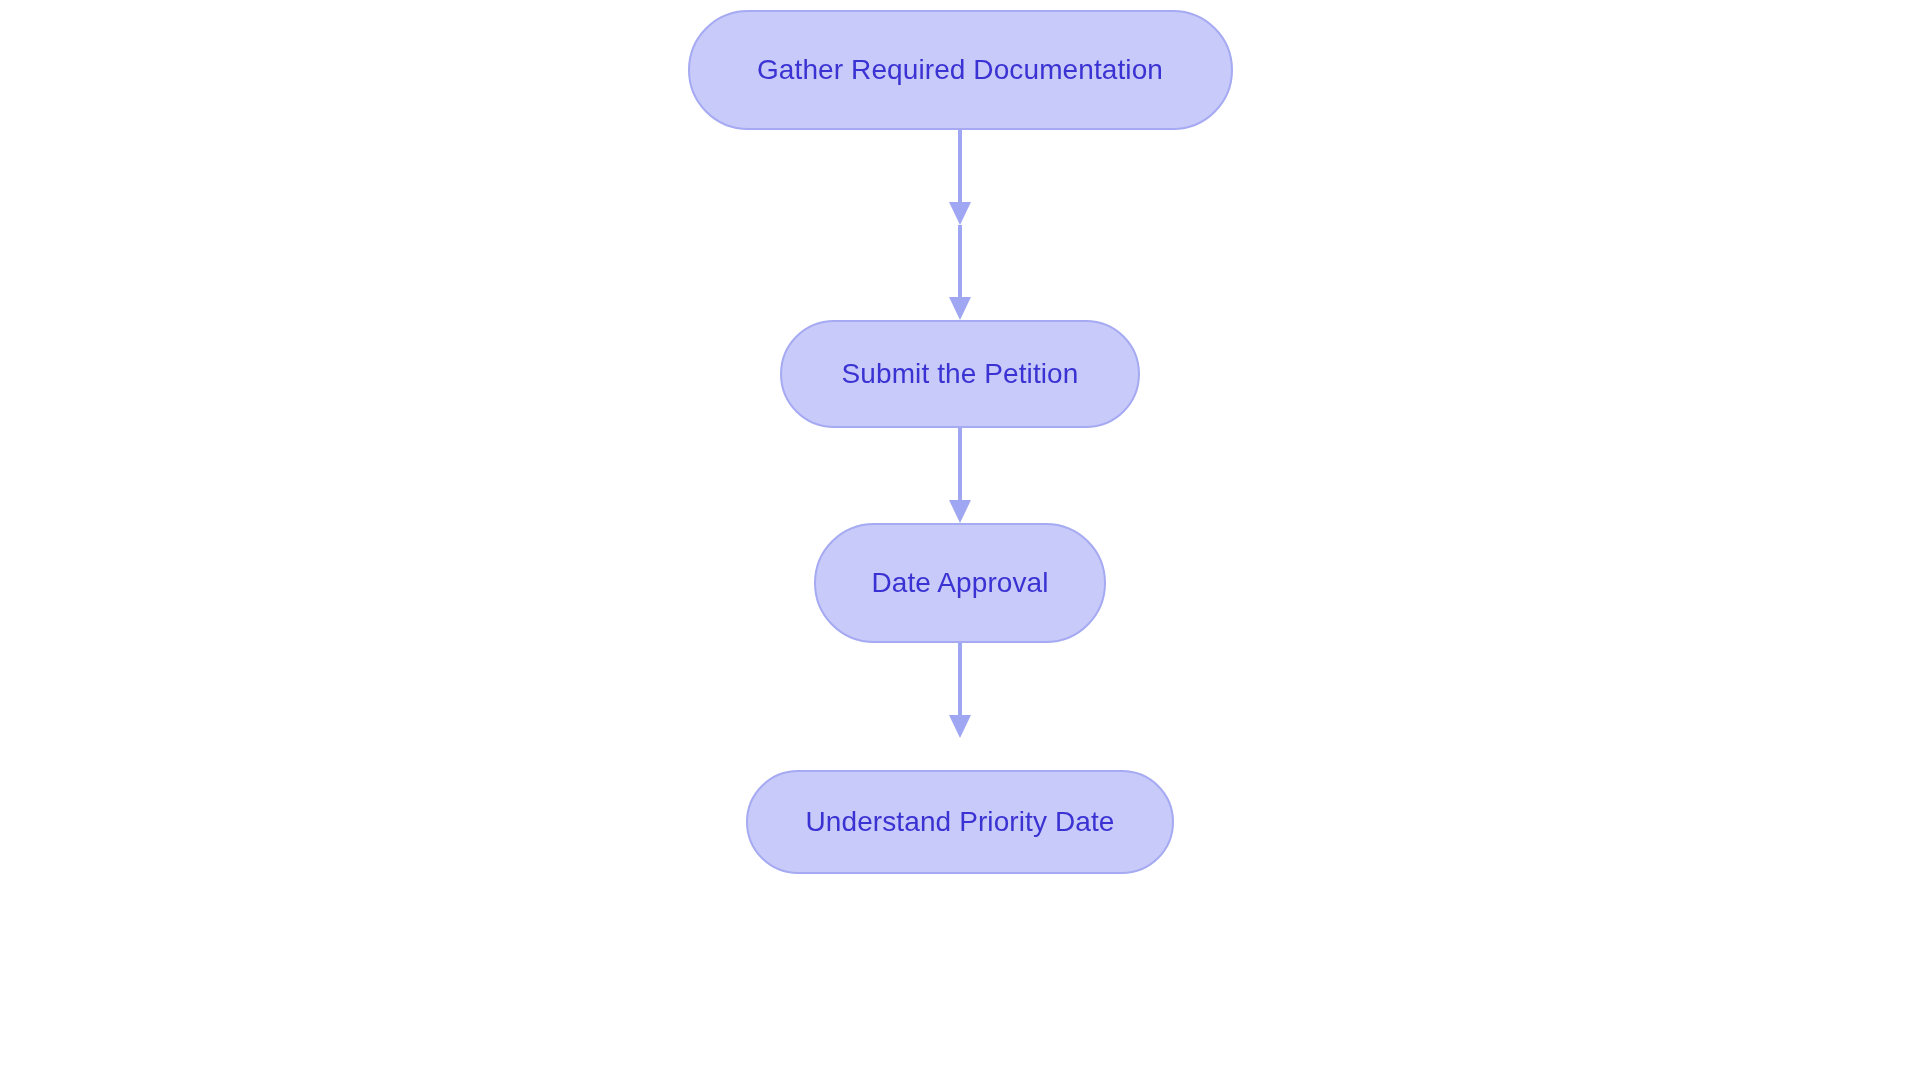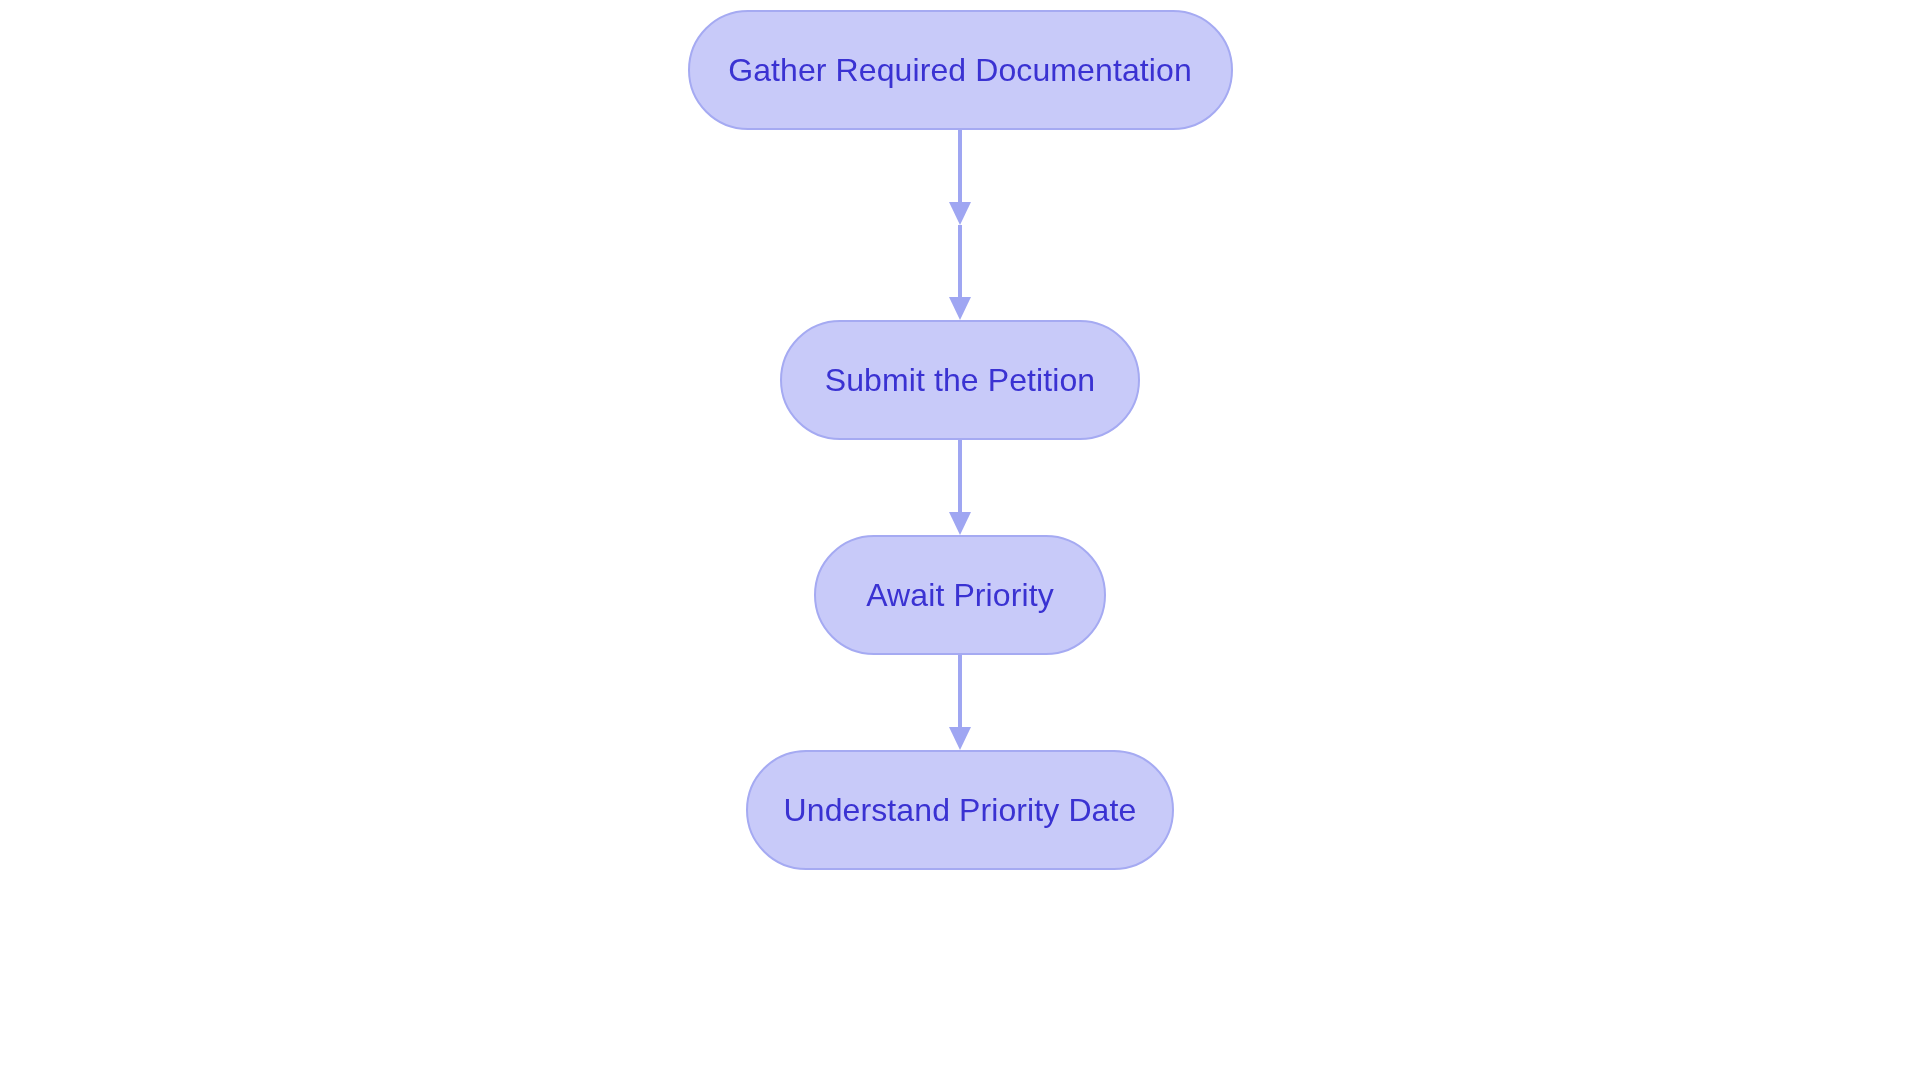--- a/index.html
+++ b/index.html
@@ -35,21 +35,21 @@
 
   .node {
     box-sizing: border-box;
     display: flex;
     align-items: center;
     justify-content: center;
     background: #c8caf9;
     border: 2px solid #a5aaf2;
     border-radius: 999px;
     color: #3a32d2;
-    font-size: 32px;
+    font-size: 28px;
     font-weight: 400;
     letter-spacing: 0.1px;
     white-space: nowrap;
     line-height: 1;
   }
 
   .node-label {
     display: block;
     pointer-events: none;
   }
@@ -62,23 +62,23 @@
   }
 
   .connector svg {
     display: block;
     overflow: visible;
   }
 
   
   .node-0 { width: 545px; height: 120px; margin-top: 10px; }
   .node-1 { width: 375px; height: 120px; }
-  .node-2 { width: 360px; height: 120px; }
+  .node-2 { width: 360px; height: 108px; }
   .node-3 { width: 292px; height: 120px; }
-  .node-4 { width: 428px; height: 120px; }
+  .node-4 { width: 428px; height: 104px; margin-top: 32px; }
 
   .gap-0 { height: 95px; }
   .gap-1 { height: 95px; }
   .gap-2 { height: 95px; }
   .gap-3 { height: 95px; }
 </style>
 </head>
 <body>
 
 <div id="flowchart-canvas">
@@ -108,21 +108,21 @@
     </div>
 
     <div class="connector gap-2">
       <svg width="24" height="95" viewBox="0 0 24 95" aria-hidden="true">
         <line x1="12" y1="0" x2="12" y2="76" stroke="#9fa6f2" stroke-width="4"></line>
         <polygon points="12,95 1,72 23,72" fill="#9fa6f2"></polygon>
       </svg>
     </div>
 
     <div class="node node-3">
-      <span class="node-label">Await Priority</span>
+      <span class="node-label">Date Approval</span>
     </div>
 
     <div class="connector gap-3">
       <svg width="24" height="95" viewBox="0 0 24 95" aria-hidden="true">
         <line x1="12" y1="0" x2="12" y2="76" stroke="#9fa6f2" stroke-width="4"></line>
         <polygon points="12,95 1,72 23,72" fill="#9fa6f2"></polygon>
       </svg>
     </div>
 
     <div class="node node-4">

